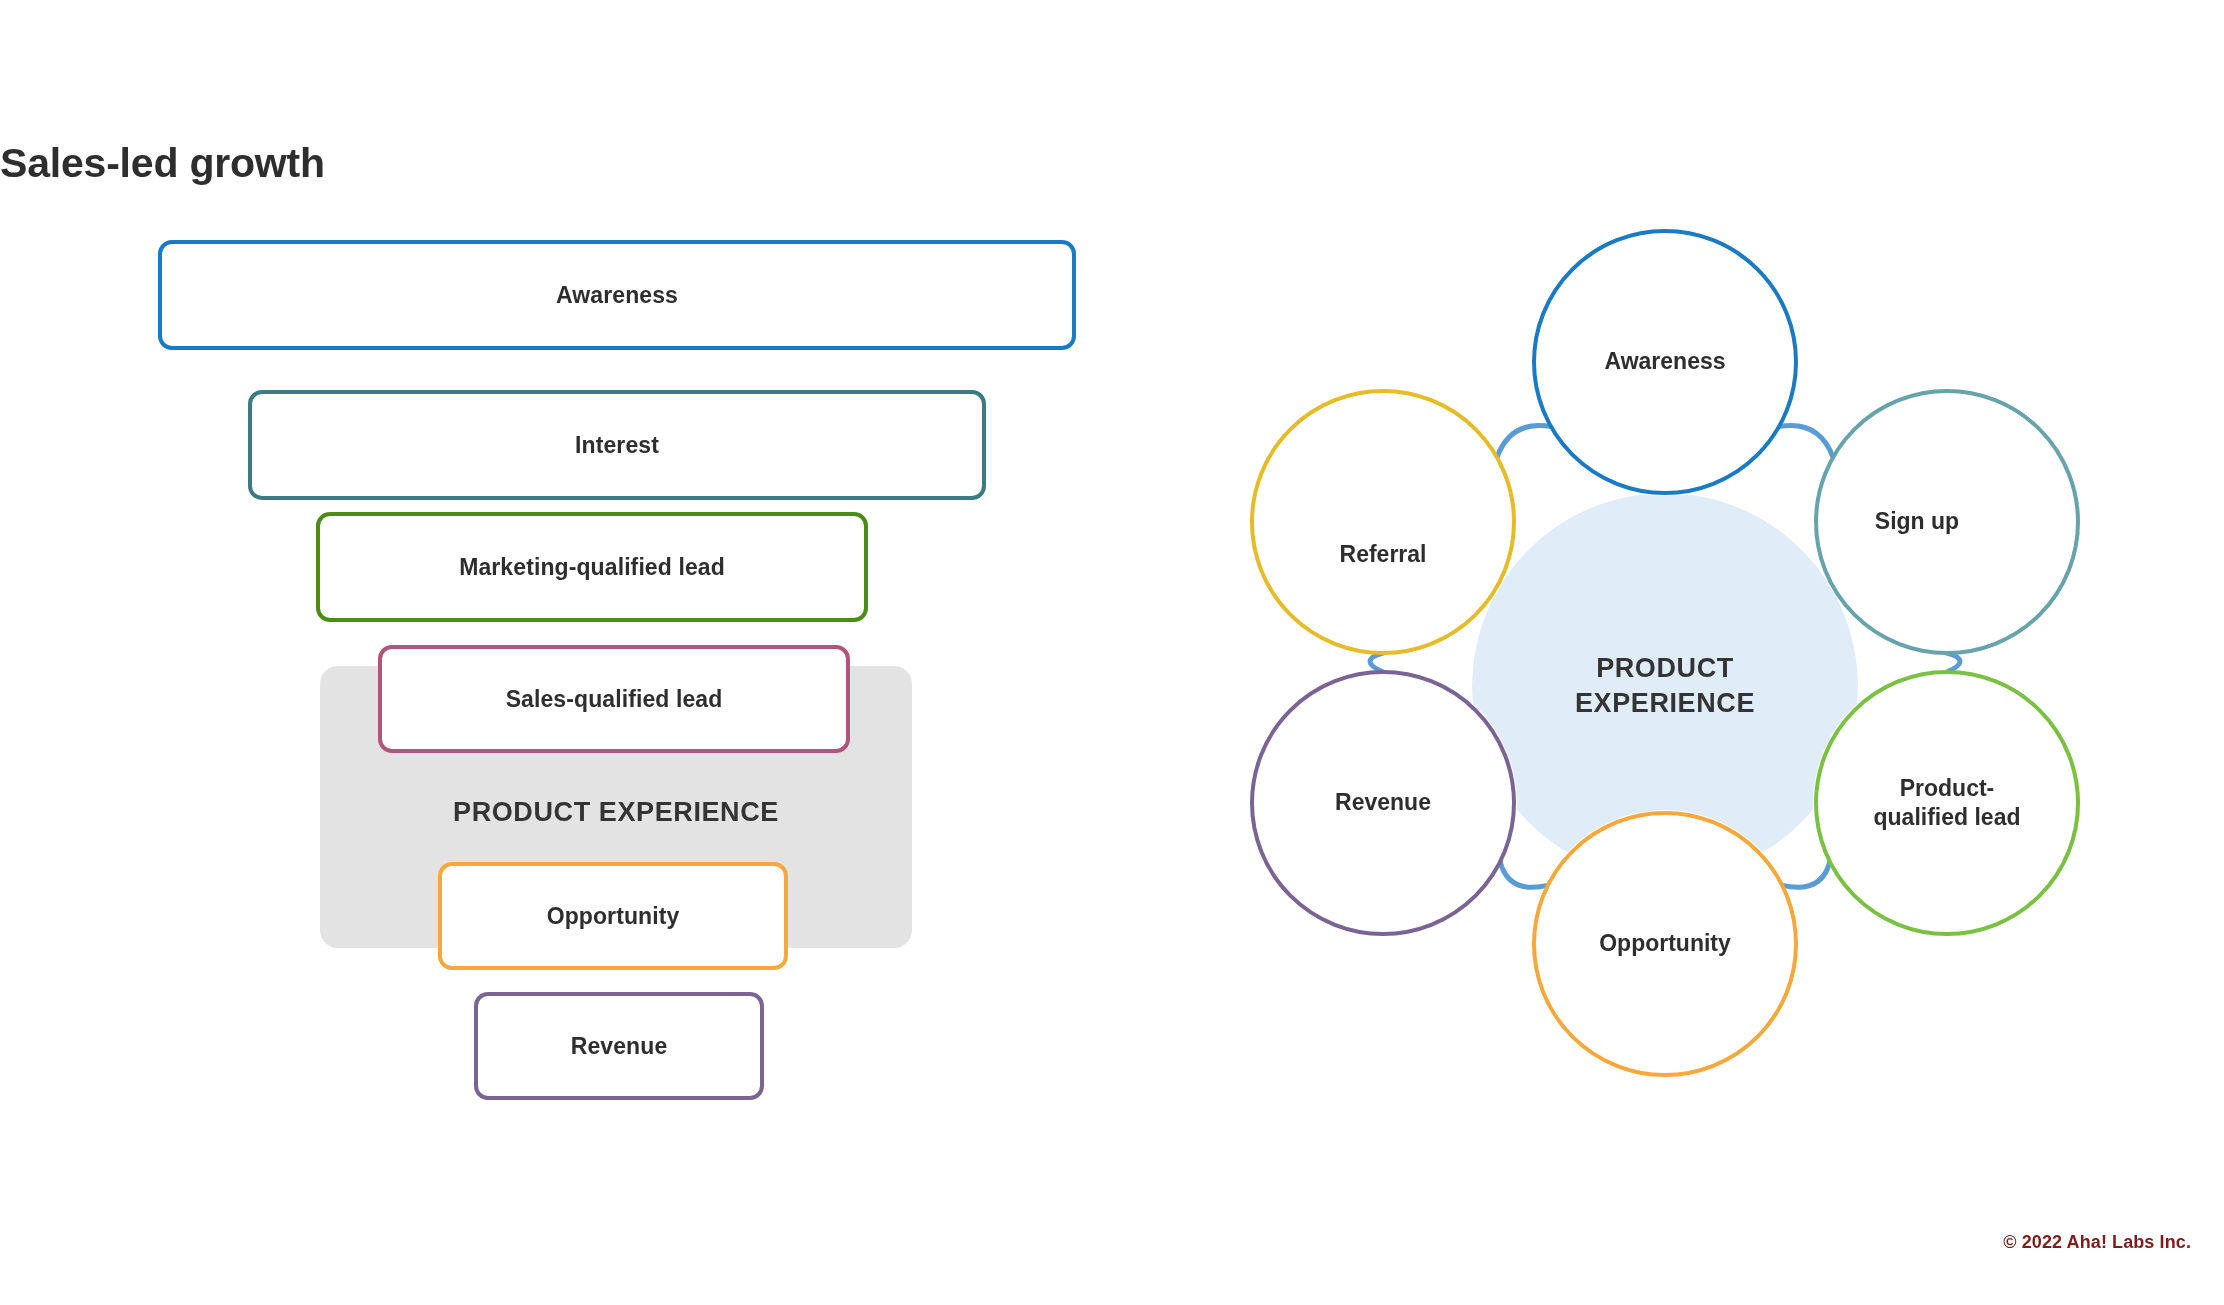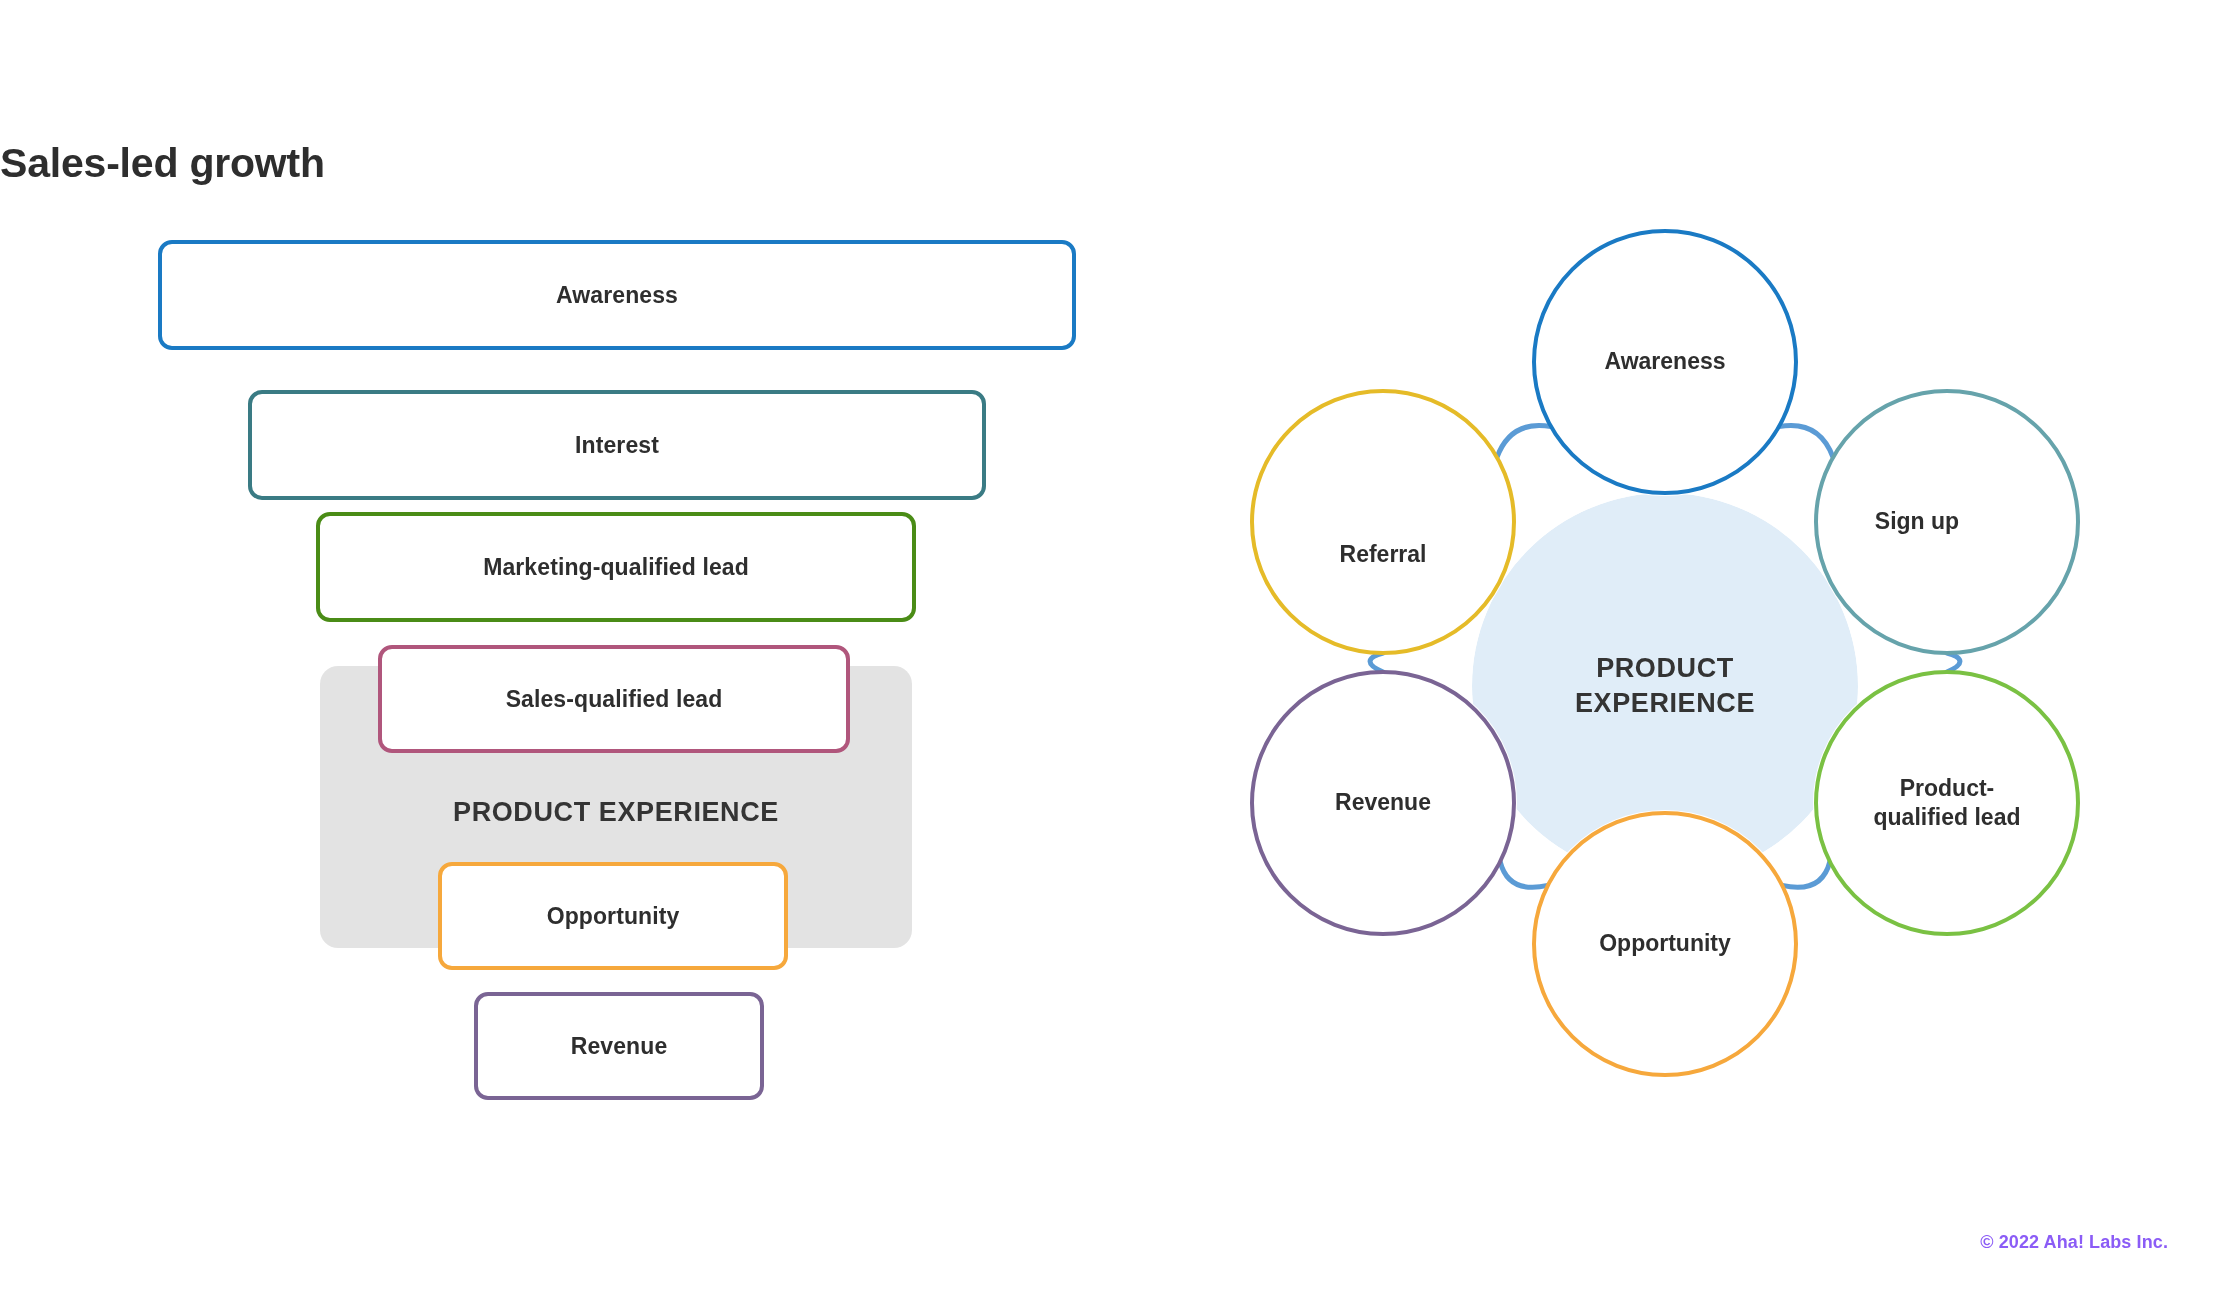--- a/index.html
+++ b/index.html
@@ -58,21 +58,21 @@
 
   #stage-awareness {
     left: 158px;  top: 240px;  width: 918px;  height: 110px;
     border-color: #1a7ac4;
   }
   #stage-interest {
     left: 248px;  top: 378px;  width: 738px;  height: 110px;
     border-color: #3a7b84;
   }
   #stage-mql {
-    left: 316px;  top: 512px;  width: 600px;  height: 110px;
+    left: 316px;  top: 512px;  width: 552px;  height: 110px;
     border-color: #4a8c16;
   }
   #stage-sql {
     left: 378px;  top: 645px;  width: 472px;  height: 108px;
     border-color: #b0567c;
   }
   #stage-opportunity {
     left: 438px;  top: 862px;  width: 350px;  height: 108px;
     border-color: #f6a83c;
   }
@@ -137,25 +137,25 @@
     color: #343434;
     line-height: 1.28;
     transform: translate(-50%, -50%);
     white-space: pre-line;
     pointer-events: none;
   }
 
   
   #copyright {
     position: absolute;
-    right: 56px;
+    right: 33px;
     bottom: 52px;
     font-size: 18px;
     font-weight: 700;
-    color: #8b5cf6;
+    color: #7f1d1d;
     letter-spacing: 0.1px;
   }
 </style>
 </head>
 <body>
 
 <div class="panel" id="panel-sales">
 
   <div class="panel-title" id="title-sales">Sales-led growth</div>
 

